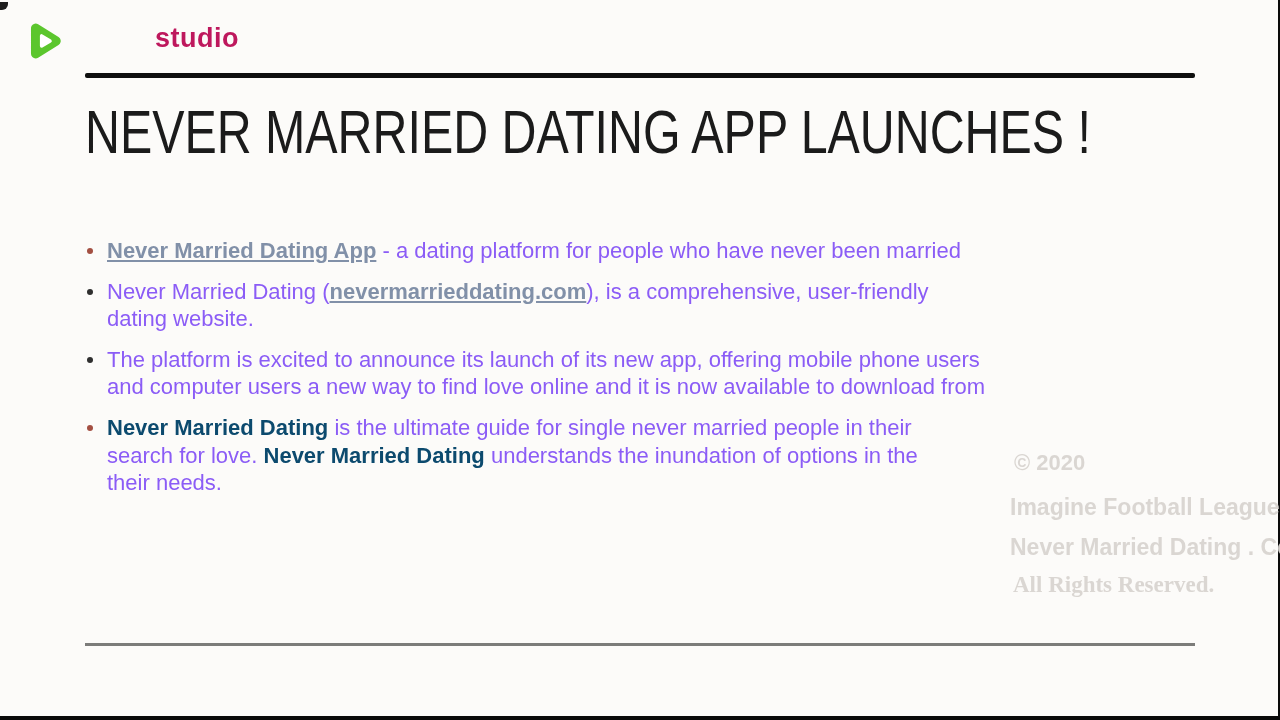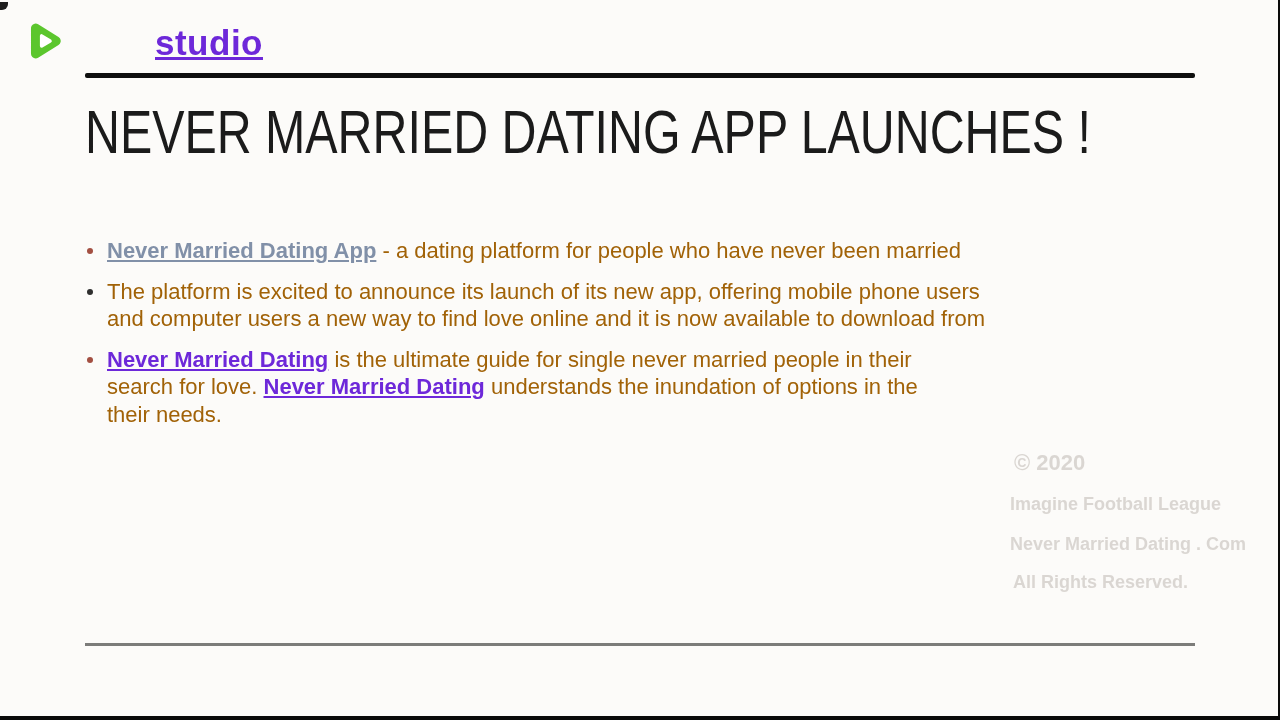--- a/index.html
+++ b/index.html
@@ -8,46 +8,46 @@
     background:#fcfbf9;
     font-family:"Liberation Sans","DejaVu Sans",sans-serif;
   }
   
   .corner-mark{position:absolute;left:0;top:2px;width:8px;height:8px;background:#1d1d1d;border-radius:0 0 6px 0;}
   .right-edge{position:absolute;right:0;top:0;width:2px;height:720px;background:#0a0a0a;}
   .bottom-edge{position:absolute;left:0;bottom:0;width:1280px;height:4px;background:#0a0a0a;}
   
   .logo-row{position:absolute;left:28px;top:22px;height:40px;}
   .play-icon{position:absolute;left:0;top:0;}
-  .studio-label{position:absolute;left:127px;top:1px;font-size:35px;font-weight:700;color:#6d28d9;letter-spacing:.5px;white-space:nowrap;text-decoration:underline;}
+  .studio-label{position:absolute;left:127px;top:1px;font-size:27px;font-weight:700;color:#be185d;letter-spacing:.5px;white-space:nowrap;}
   
   .top-rule{position:absolute;left:85px;top:73px;width:1110px;height:5px;background:#0f0f0f;border-radius:2px;}
   .bottom-rule{position:absolute;left:85px;top:643px;width:1110px;height:3px;background:#7c7c7a;}
   
   .slide-title{
     position:absolute;left:85px;top:96px;margin:0;
     font-size:62px;font-weight:400;color:#1b1b1b;white-space:nowrap;
     transform:scaleX(0.78);transform-origin:left center;letter-spacing:0px;
   }
   
   .bullet-list{position:absolute;left:85px;top:237px;width:1120px;margin:0;padding:0;list-style:none;z-index:1;}
   .bullet-list li{position:relative;padding-left:22px;margin-bottom:13px;font-size:22px;line-height:27.6px;color:#3d3d3d;}
   .marker{position:absolute;left:2px;top:11px;width:6px;height:6px;border-radius:50%;}
   .line{white-space:pre;}
-  .plain{color:#a16207;margin-top:48px;}
+  .plain{color:#8b5cf6;margin-top:48px;}
   .link-blue{color:#8190a8;font-weight:700;text-decoration:underline;cursor:pointer;}
   .link-blue-light{color:#a6b2c4;text-decoration:underline;cursor:pointer;}
-  .link-orange{color:#6d28d9;font-weight:700;text-decoration:underline;cursor:pointer;}
+  .link-orange{color:#0c4a6e;font-weight:700;cursor:pointer;}
   
   .watermark{position:absolute;z-index:3;pointer-events:none;}
-  .wm{position:absolute;font-weight:700;font-size:18px;color:rgba(214,210,205,0.9);white-space:nowrap;text-shadow:0 0 1px rgba(255,255,255,0.6);}
+  .wm{position:absolute;font-weight:700;font-size:23px;color:rgba(214,210,205,0.9);white-space:nowrap;text-shadow:0 0 1px rgba(255,255,255,0.6);}
   .wm-0{left:1014px;top:450px;font-size:22px;}
   .wm-1{left:1010px;top:494px;}
   .wm-2{left:1010px;top:534px;}
-  .wm-3{left:1013px;top:572px;}
+  .wm-3{left:1013px;top:572px;font-family:Liberation Serif, serif;}
 </style>
 </head>
 <body>
 
 <div class="corner-mark"></div>
 
 <div class="logo-row">
   <svg class="play-icon" width="34" height="38" viewBox="0 0 40 44">
     <polygon points="9,7 9,37 33,22" fill="#5bc62d" stroke="#5bc62d" stroke-width="11" stroke-linejoin="round"></polygon>
     <polygon points="16,16 16,28 26,22" fill="#ffffff" stroke="#ffffff" stroke-width="4" stroke-linejoin="round"></polygon>
@@ -57,20 +57,27 @@
 
 <div class="top-rule"></div>
 
 <h1 class="slide-title">NEVER MARRIED DATING APP LAUNCHES !</h1>
 
 <ul class="bullet-list">
     <li>
       <span class="marker" style="background: rgb(163, 79, 66);"></span>
       <div>
         <div class="line"><span class="link-blue">Never Married Dating App</span><span class="plain"> - a dating platform for people who have never been married</span></div>
+      </div>
+    </li>
+    <li>
+      <span class="marker" style="background: rgb(47, 47, 47);"></span>
+      <div>
+        <div class="line"><span class="plain">Never Married Dating (</span><span class="link-blue">nevermarrieddating.com</span><span class="plain">), is a comprehensive, user-friendly</span></div>
+        <div class="line"><span class="plain">dating website.</span></div>
       </div>
     </li>
     <li>
       <span class="marker" style="background: rgb(47, 47, 47);"></span>
       <div>
         <div class="line"><span class="plain">The platform is excited to announce its launch of its new app, offering mobile phone users</span></div>
         <div class="line"><span class="plain">and computer users a new way to find love online and it is now available to download from</span></div>
       </div>
     </li>
     <li>

